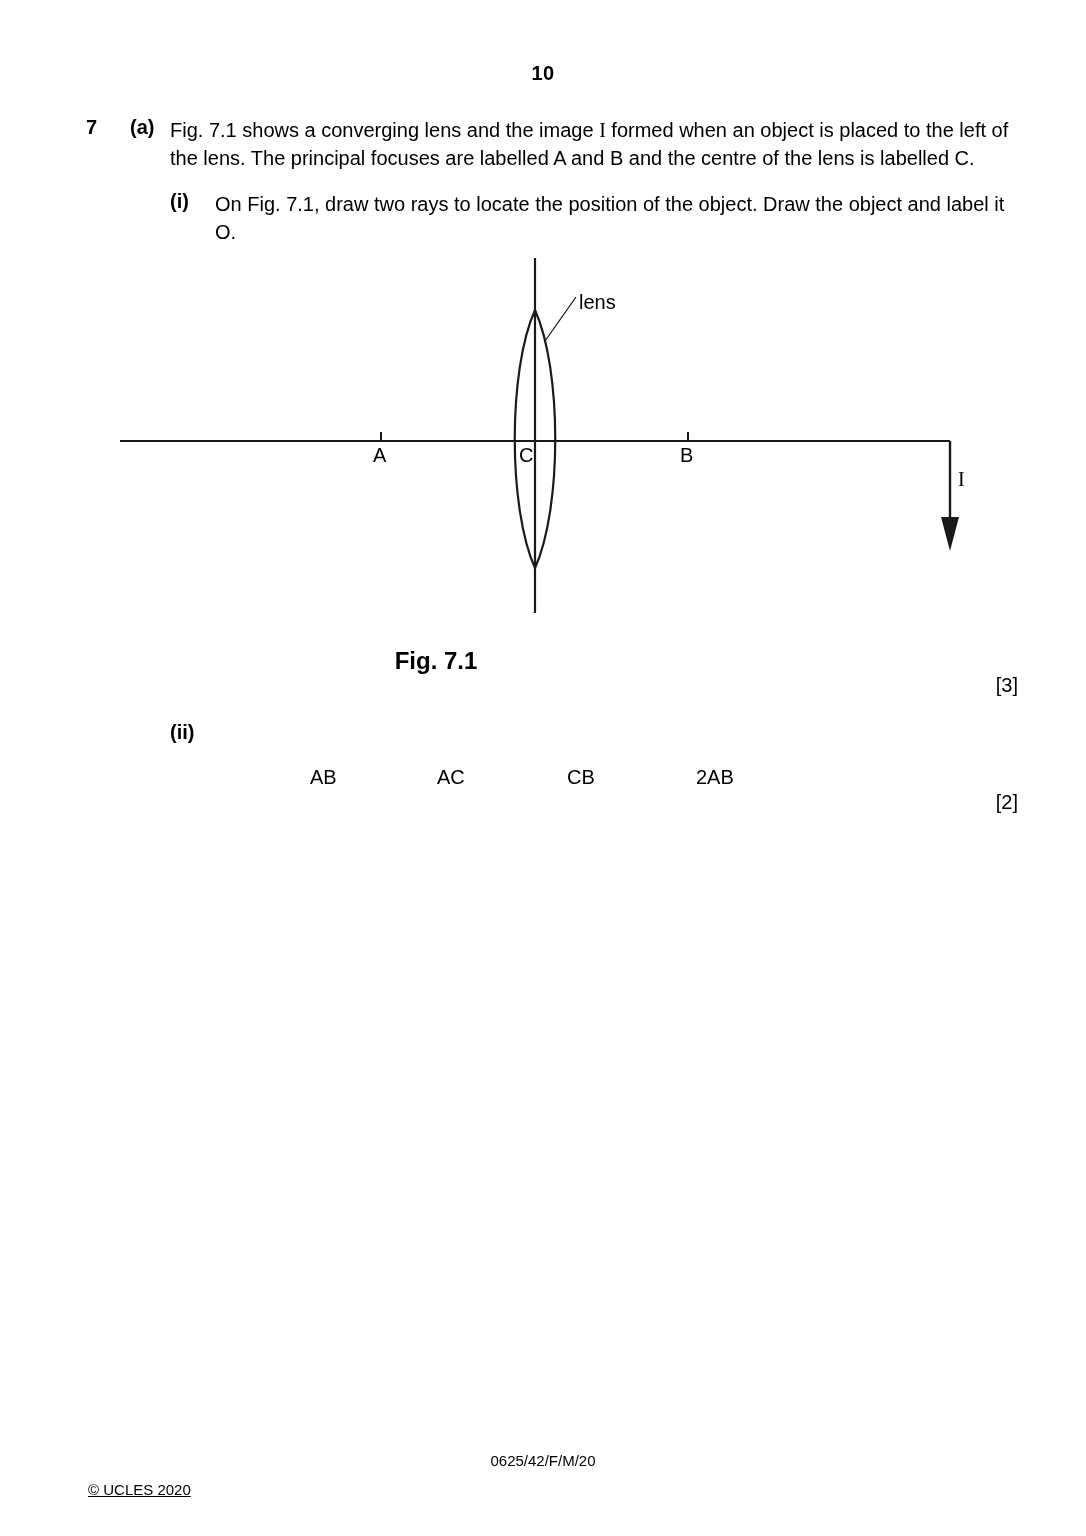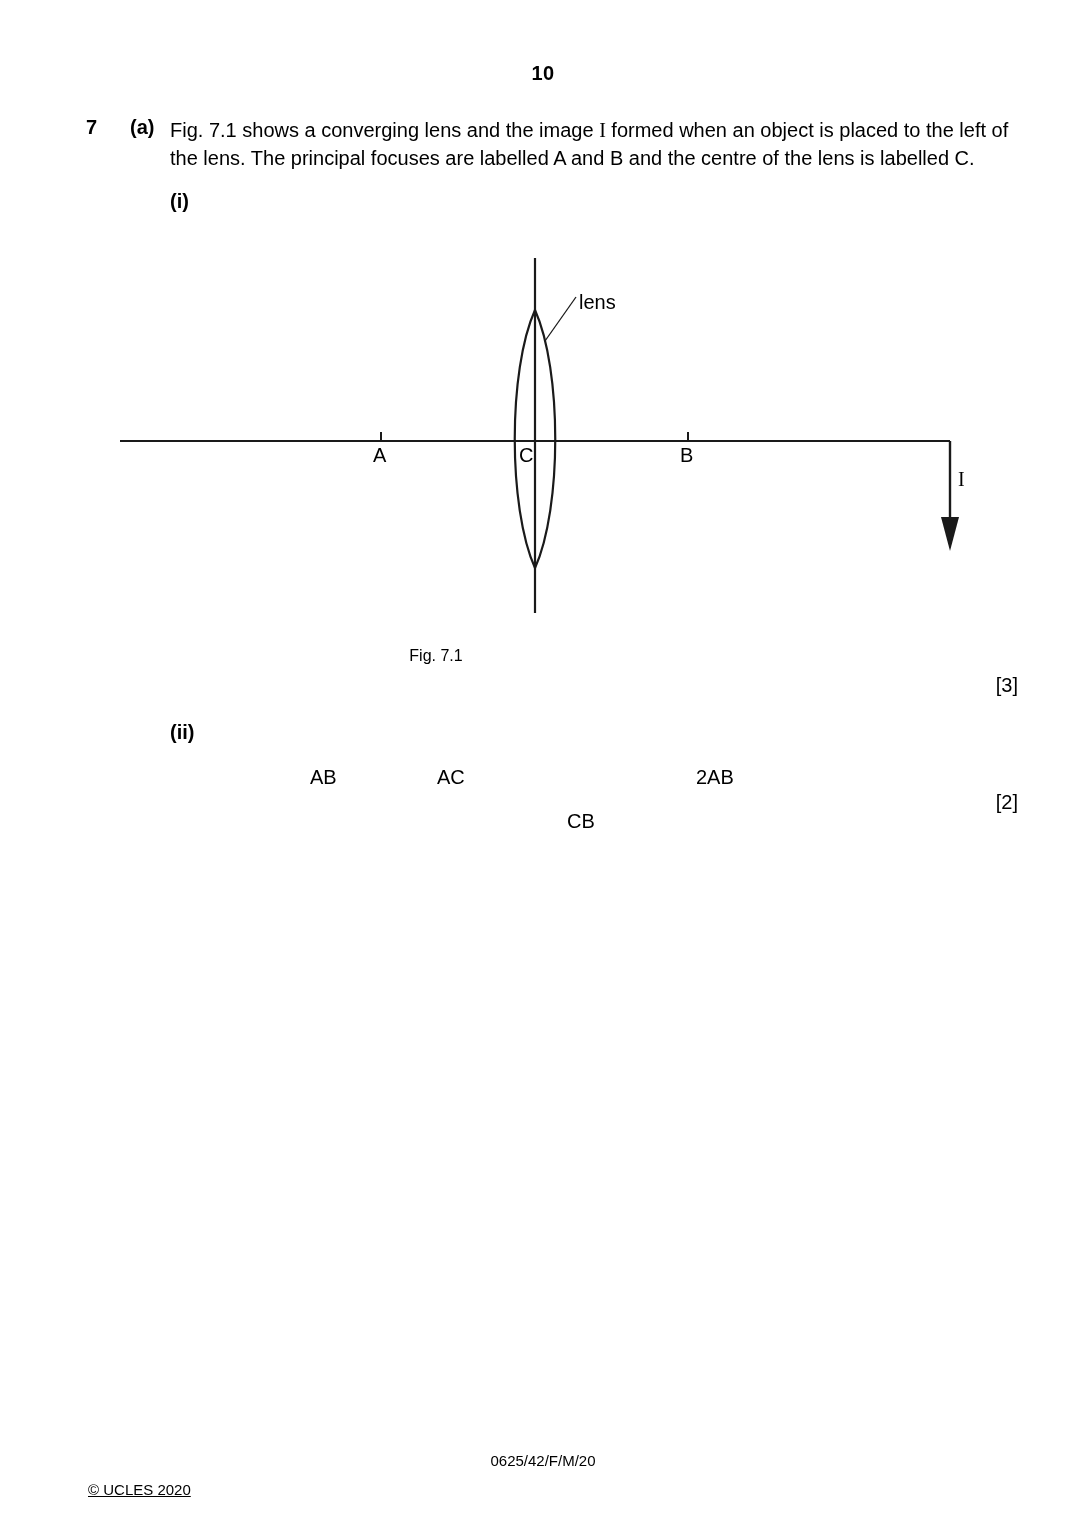--- a/index.html
+++ b/index.html
@@ -82,22 +82,22 @@
     width: 1086px;
     height: 700px;
     pointer-events: none;
   }
   .fig-caption {
     position: absolute;
     left: 0;
     top: 647px;
     width: 872px;
     text-align: center;
-    font-size: 16px;
-    font-weight: normal;
+    font-size: 24px;
+    font-weight: bold;
   }
   .lens-label {
     position: absolute;
     left: 579px;
     top: 291px;
     font-size: 20px;
     text-align: right;
   }
   .axis-letter {
     position: absolute;
@@ -130,21 +130,21 @@
     left: 310px;
     font-size: 20px;
   }
   .options .opt {
     position: absolute;
     top: 0;
     white-space: nowrap;
   }
   .opt-0 { left: 0px; }
   .opt-1 { left: 127px; }
-  .opt-2 { left: 257px; margin-top: 44px; }
+  .opt-2 { left: 257px; }
   .opt-3 { left: 386px; }
 
   
   .footer-left {
     position: absolute;
     left: 88px;
     top: 1481px;
     font-size: 15px;
     text-decoration: underline;
   }
@@ -165,20 +165,21 @@
   <div class="page-number">10</div>
 
   <div class="q-number">7</div>
 
   <div class="q-part">(a)</div>
 
   <div class="q-text"><span>Fig. 7.1 shows a converging lens and the image </span><span class="serif-i">I</span><span> formed when an object is placed to the left of the lens. The principal focuses are labelled A and B and the centre of the lens is labelled C.</span></div>
 
   <div class="sub-label roman-i">(i)</div>
 
+  <div class="sub-text roman-i">On Fig. 7.1, draw two rays to locate the position of the object. Draw the object and label it O.</div>
 
   <div class="figure">
 
     <svg width="1086" height="700" viewBox="0 0 1086 700">
 
       <line x1="120" y1="441" x2="950" y2="441" stroke="#1a1a1a" stroke-width="2.2"></line>
 
       <line x1="381" y1="432" x2="381" y2="441" stroke="#1a1a1a" stroke-width="2"></line>
 
       <line x1="688" y1="432" x2="688" y2="441" stroke="#1a1a1a" stroke-width="2"></line>

